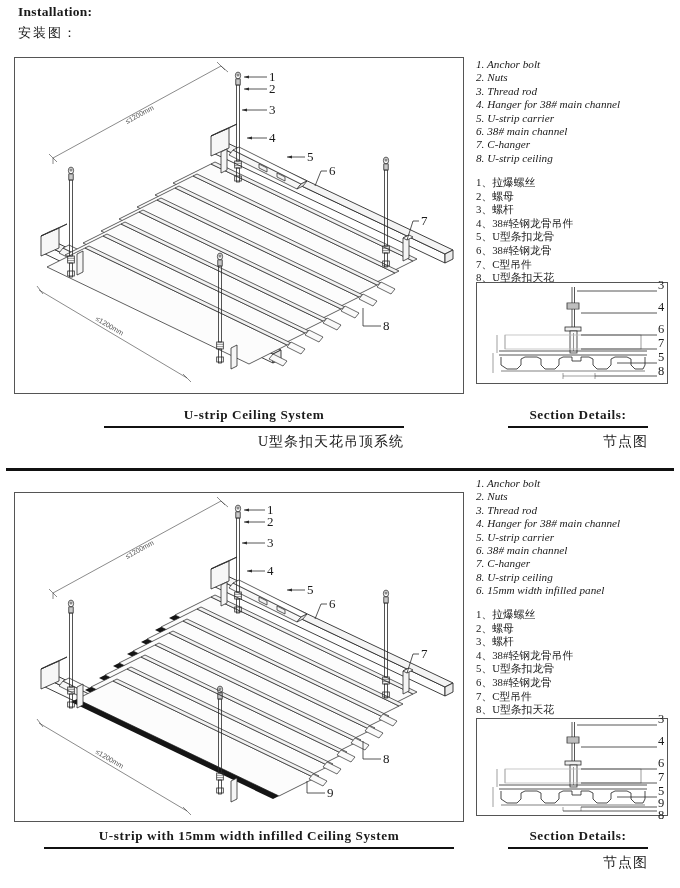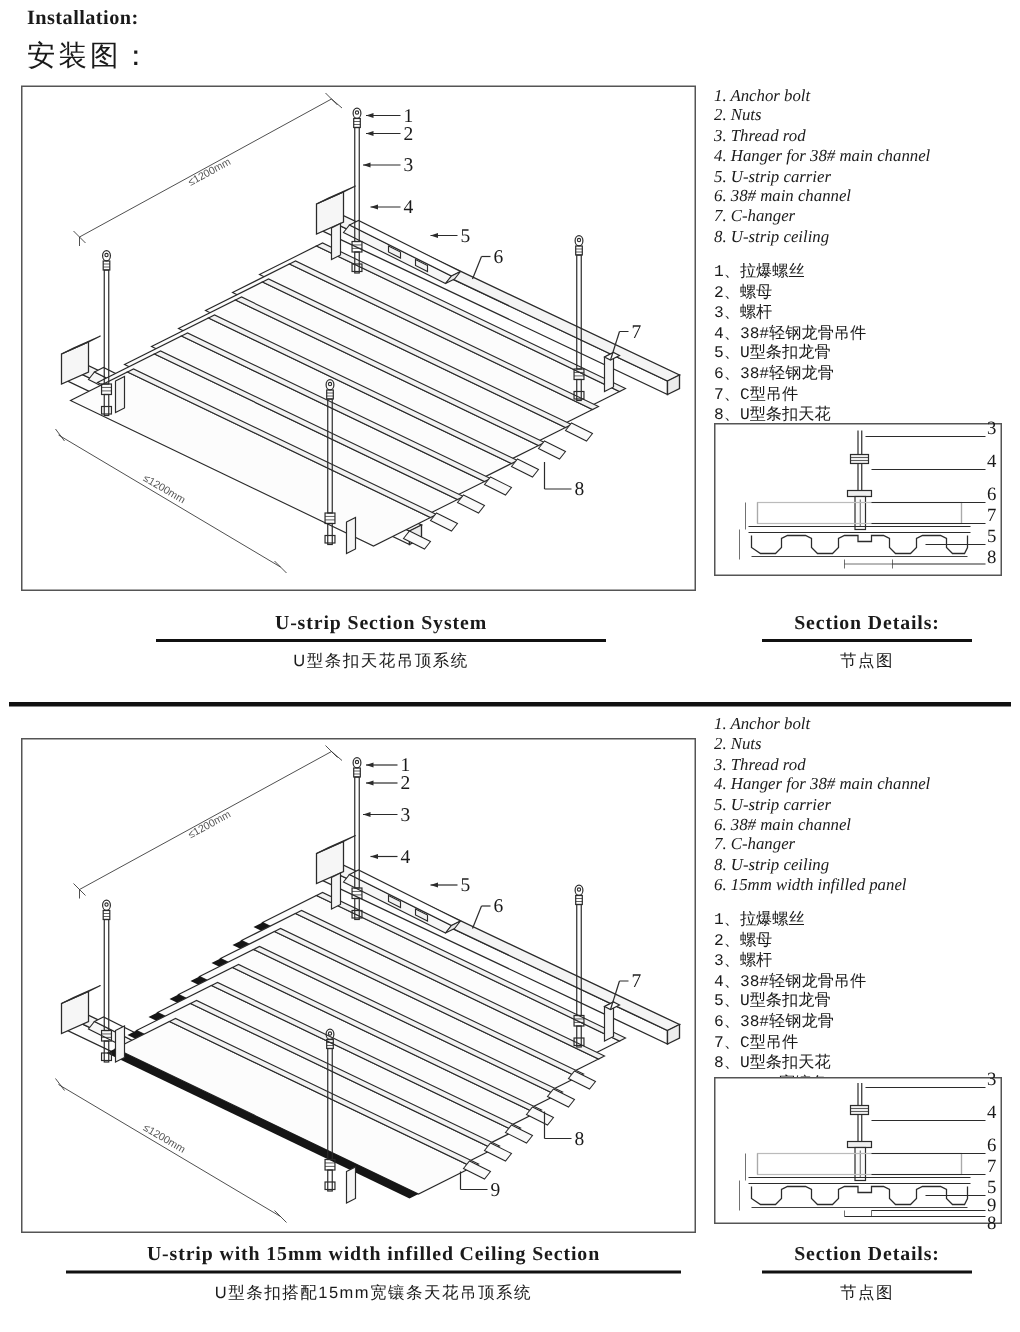--- a/index.html
+++ b/index.html
@@ -5,34 +5,34 @@
   html,body{margin:0;padding:0;}
   body{
     width:680px;height:888px;background:#fff;
     font-family:"Liberation Serif", serif;
     color:#1a1a1a;position:relative;overflow:hidden;
   }
   .page{width:680px;height:888px;position:relative;}
 
   .hdr{position:absolute;left:18px;top:4px;}
   .hdr .en{font-family:"Liberation Serif",serif;font-weight:bold;font-size:13.5px;letter-spacing:.3px;}
-  .hdr .cn{font-family:"DejaVu Sans",sans-serif;font-size:19px;margin-top:4px;letter-spacing:2px;}
+  .hdr .cn{font-family:"DejaVu Sans",sans-serif;font-size:13px;margin-top:4px;letter-spacing:2px;}
 
   .divider{position:absolute;left:6px;width:668px;height:3px;background:#111;}
   .drawbox{position:absolute;border:1px solid #555;background:#fff;box-sizing:border-box;}
 
   .legend{position:absolute;font-size:11.2px;line-height:13.4px;}
   .legend .en-item{font-family:"Liberation Serif",serif;white-space:nowrap;font-style:italic;}
-  .legend-cn{position:absolute;font-family:Liberation Mono, monospace;font-size:10.8px;line-height:13.6px;}
+  .legend-cn{position:absolute;font-family:Liberation Serif, serif;font-size:10.8px;line-height:13.6px;}
   .legend-cn .cn-item{white-space:nowrap;}
 
   .titleblock{position:absolute;text-align:center;}
   .titleblock .t-en{font-family:"Liberation Serif",serif;font-weight:bold;font-size:13.2px;letter-spacing:.6px;white-space:nowrap;}
   .titleblock .rule{height:2px;background:#111;margin:3px auto 0 auto;}
-  .titleblock .t-cn{font-family:Liberation Sans, sans-serif;font-size:11px;margin-top:5px;letter-spacing:1px;white-space:nowrap;}
+  .titleblock .t-cn{font-family:Liberation Serif, serif;font-size:14px;margin-top:5px;letter-spacing:1px;white-space:nowrap;text-align:right;}
 
   svg{display:block;}
   .ln{stroke:#2b2b2b;fill:none;}
   .lead{stroke:#2b2b2b;stroke-width:.8;fill:none;}
   .cal{font-family:"Liberation Serif",serif;font-size:13px;fill:#1a1a1a;}
   .dim{font-family:"Liberation Sans",sans-serif;font-size:7px;fill:#555;}
 </style>
 </head>
 <body>
 
@@ -276,21 +276,21 @@
   <div style="position:absolute;left:658px;top:282px;width:22px;height:102px;">
     <div style="position:absolute;top:-4px;font-size:12.5px;">3</div>
     <div style="position:absolute;top:18px;font-size:12.5px;">4</div>
     <div style="position:absolute;top:40px;font-size:12.5px;">6</div>
     <div style="position:absolute;top:54px;font-size:12.5px;">7</div>
     <div style="position:absolute;top:68px;font-size:12.5px;">5</div>
     <div style="position:absolute;top:82px;font-size:12.5px;">8</div>
   </div>
 
   <div class="titleblock" style="left:104px;top:407px;width:300px;">
-    <div class="t-en">U-strip Section System</div>
+    <div class="t-en">U-strip Ceiling System</div>
     <div class="rule" style="width:300px;"></div>
     <div class="t-cn">U型条扣天花吊顶系统</div>
   </div>
 
   <div class="titleblock" style="left:508px;top:407px;width:140px;">
     <div class="t-en">Section  Details:</div>
     <div class="rule" style="width:140px;"></div>
     <div class="t-cn">节点图</div>
   </div>
 
@@ -533,23 +533,22 @@
     <div style="position:absolute;top:-4px;font-size:12.5px;">3</div>
     <div style="position:absolute;top:18px;font-size:12.5px;">4</div>
     <div style="position:absolute;top:40px;font-size:12.5px;">6</div>
     <div style="position:absolute;top:54px;font-size:12.5px;">7</div>
     <div style="position:absolute;top:68px;font-size:12.5px;">5</div>
     <div style="position:absolute;top:80px;font-size:12.5px;">9</div>
     <div style="position:absolute;top:92px;font-size:12.5px;">8</div>
   </div>
 
   <div class="titleblock" style="left:44px;top:828px;width:410px;">
-    <div class="t-en">U-strip with 15mm width infilled Ceiling Section</div>
+    <div class="t-en">U-strip with 15mm width infilled Ceiling System</div>
     <div class="rule" style="width:410px;"></div>
-    <div class="t-cn">U型条扣搭配15mm宽镶条天花吊顶系统</div>
   </div>
 
   <div class="titleblock" style="left:508px;top:828px;width:140px;">
     <div class="t-en">Section  Details:</div>
     <div class="rule" style="width:140px;"></div>
     <div class="t-cn">节点图</div>
   </div>
 
 </div>
 

